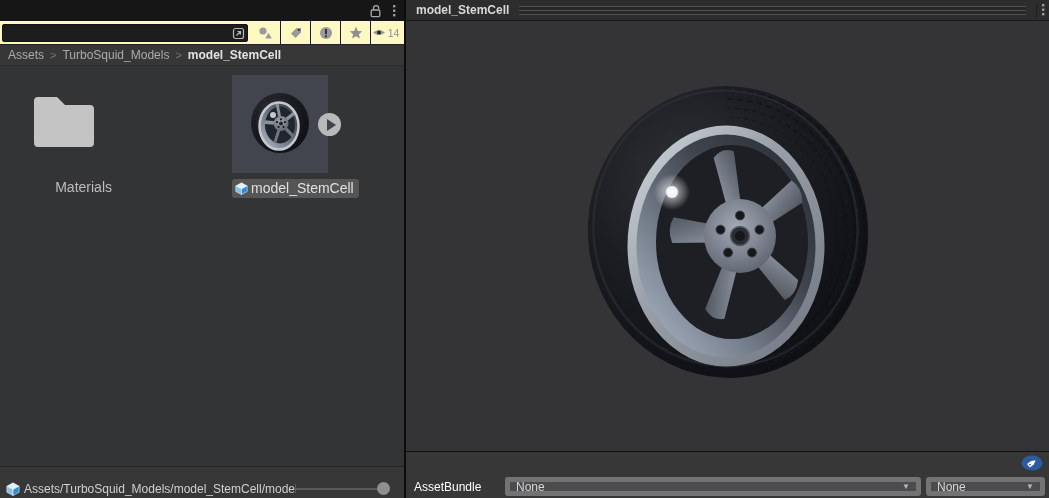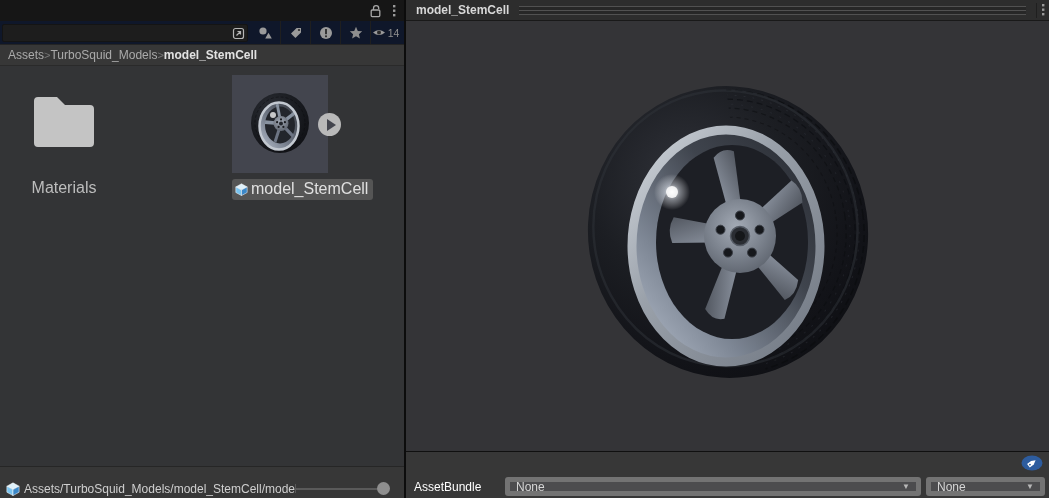--- a/index.html
+++ b/index.html
@@ -10,42 +10,42 @@
     -webkit-font-smoothing:antialiased; color:#b5b5b5; user-select:none;
   }
   
   .lp{ position:absolute; left:0; top:0; width:404px; height:498px; background:#333436; }
   .v-divider{ position:absolute; left:404px; top:0; width:2px; height:498px; background:#0c0c0c; }
 
   .lp-topbar{ position:absolute; left:0; top:0; width:404px; height:21px; background:#161616;
     display:flex; align-items:center; justify-content:flex-end; gap:10px; padding-right:8px; }
   .iconbtn{ display:flex; align-items:center; justify-content:center; cursor:pointer; }
 
-  .lp-toolbar{ position:absolute; left:0; top:21px; width:404px; height:24px; background:#0f172a;
+  .lp-toolbar{ position:absolute; left:0; top:21px; width:404px; height:24px; background:#fef9c3;
     display:flex; align-items:stretch; border-bottom:1px solid #242424;}
   .searchbox{ margin:3px 2px; width:246px; height:18px; background:#1d1d1d; border:1px solid #141414;
     border-radius:2px; display:flex; align-items:center; justify-content:flex-end; padding-right:2px;}
   .tb-buttons{ display:flex; flex:1; }
   .tb-btn{ width:30px; display:flex; align-items:center; justify-content:center; border-left:1px solid #1f1f1f; gap:2px;}
   .tb-btn:first-child{ border-left:none; }
   .count-label{ font-size:10.5px; color:#8f8f8f; }
 
   .lp-breadcrumb{ position:absolute; left:0; top:45px; width:404px; height:21px; background:#373737;
-    border-bottom:1px solid #2a2a2a; display:flex; align-items:center; gap:0; padding-left:8px;
+    border-bottom:1px solid #2a2a2a; display:flex; align-items:center; gap:6px; padding-left:8px;
     font-size:12px; color:#ababab; }
   .crumb-sep{ color:#787878; font-size:11px; }
   .crumb-last{ color:#e2e2e2; font-weight:bold; }
 
   .lp-content{ position:absolute; left:0; top:66px; width:404px; height:400px; background:#333436; }
   .grid-item{ position:absolute; top:9px; width:96px; height:98px; cursor:pointer; }
   .grid-item .thumbwrap{ position:absolute; left:0; top:0; width:96px; height:98px; }
   .grid-item.selected .thumbwrap{ background:#43454e; }
   .folder-svg{ position:absolute; left:15px; top:14px; }
   .wheel-mini{ position:absolute; left:16px; top:17px; }
-  .item-label{ position:absolute; top:104px; width:96px; text-align:center; font-size:16px; color:#bdbdbd; }
+  .item-label{ position:absolute; top:104px; width:96px; text-align:right; font-size:14px; color:#bdbdbd; }
   .label-pill{ display:inline-flex; align-items:center; gap:3px; background:#555555; border-radius:3px;
     padding:1px 5px 2px 3px; color:#e0e0e0; }
   .play-btn{ position:absolute; right:-13px; top:38px; width:23px; height:23px; border-radius:50%;
     background:#b9b9b9; display:flex; align-items:center; justify-content:center; cursor:pointer; }
   .play-tri{ width:0; height:0; border-left:9px solid #43454e; border-top:6px solid transparent;
     border-bottom:6px solid transparent; margin-left:3px; }
 
   .lp-statusbar{ position:absolute; left:0; top:466px; width:404px; height:32px; background:#373737;
     border-top:1px solid #262626; display:flex; align-items:center; padding:12px 8px 0 6px; }
   .status-path{ font-size:12px; color:#cfcfcf; white-space:nowrap; overflow:hidden; width:272px; margin-left:4px; }

